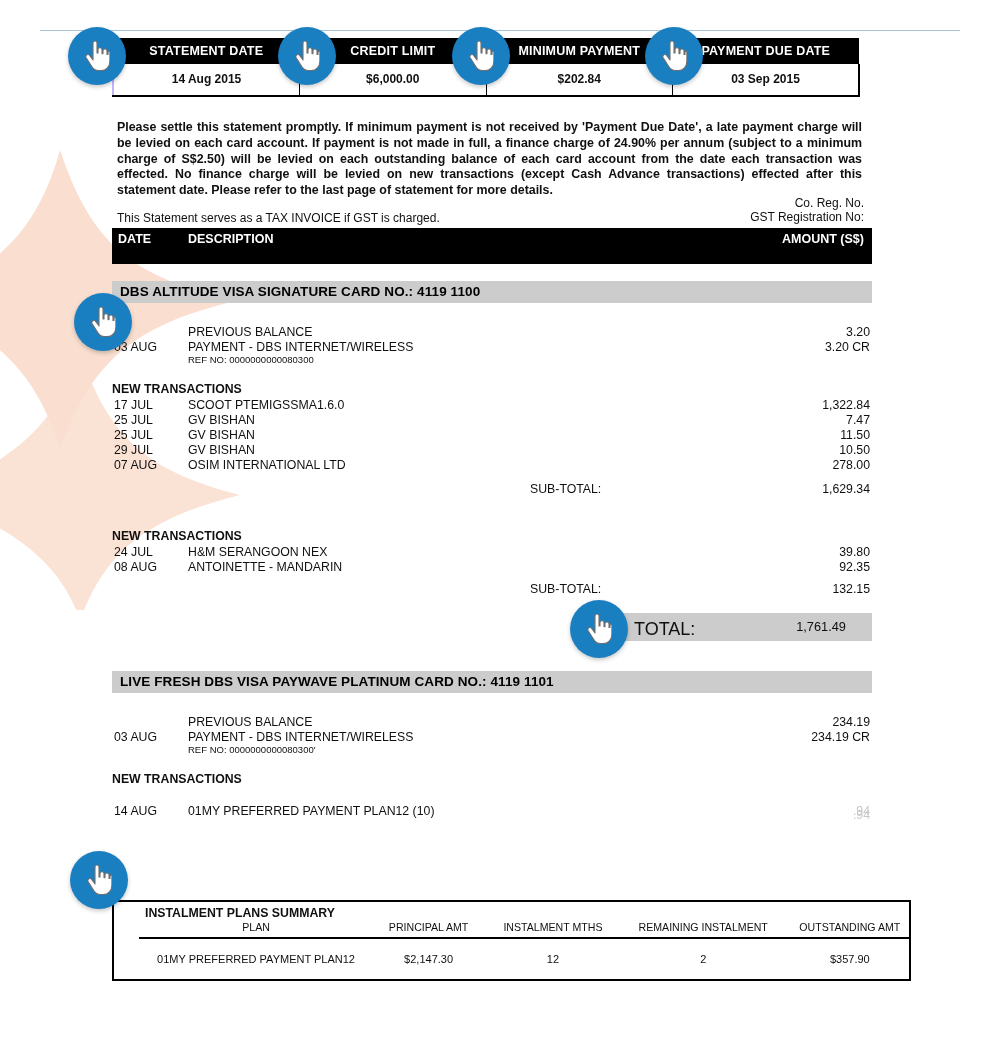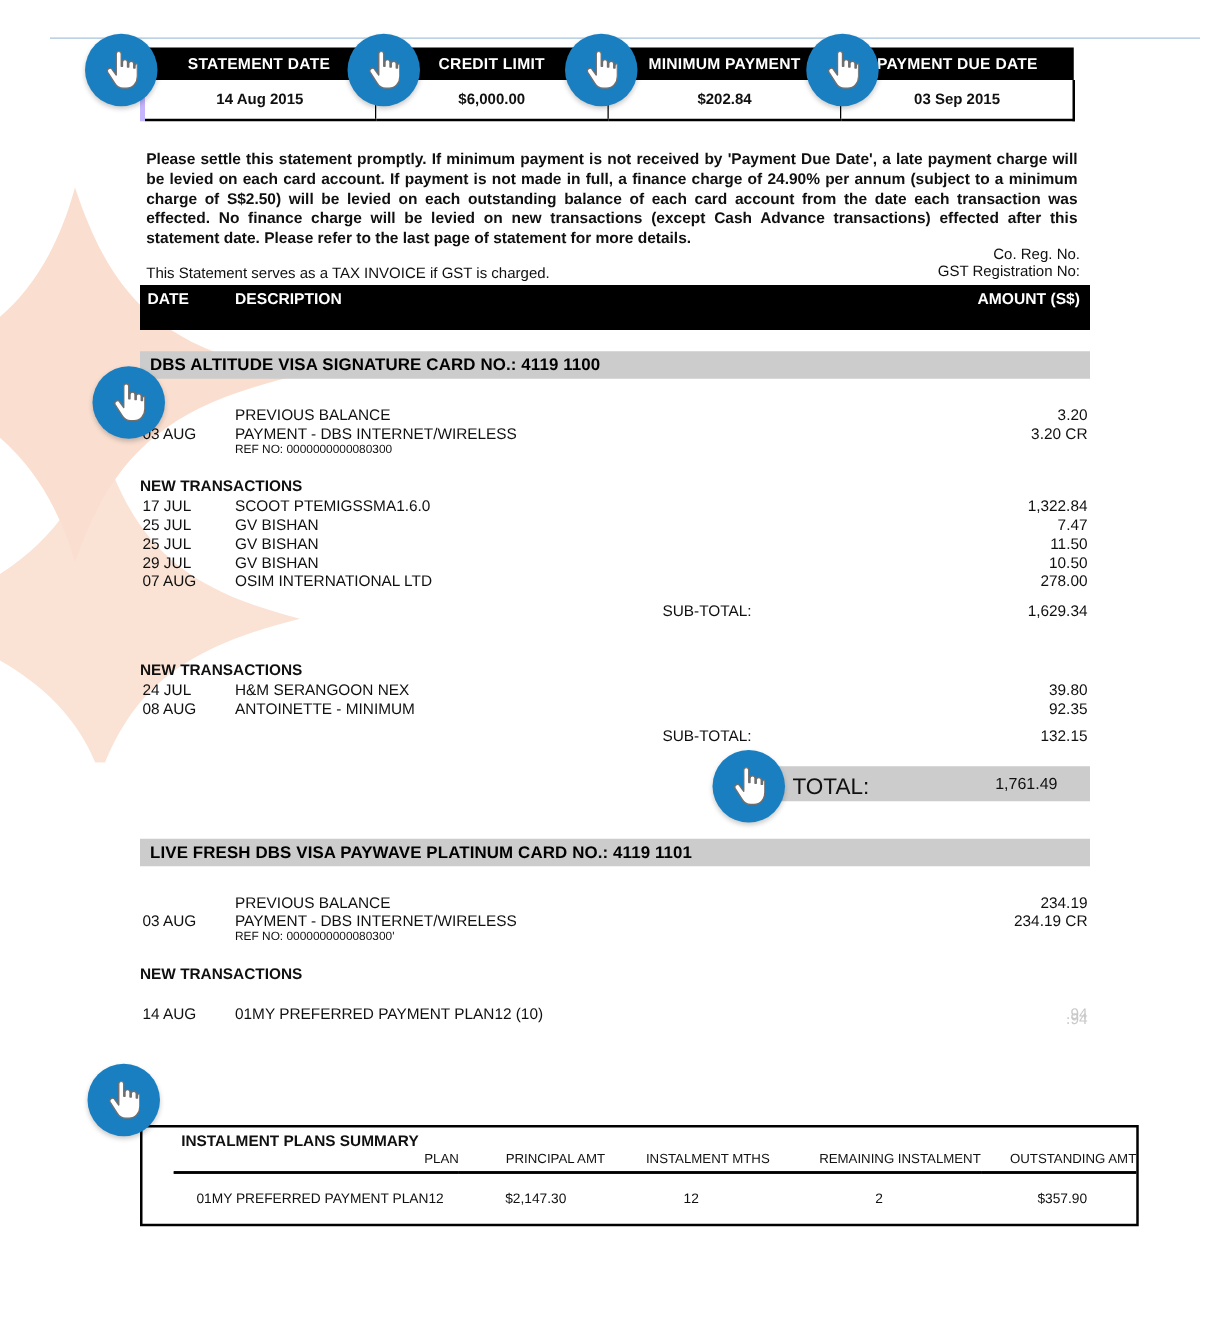--- a/index.html
+++ b/index.html
@@ -69,21 +69,21 @@
     background: #ffffff;
     color: #101010;
     font-size: 12px;
     font-weight: bold;
     text-align: center;
     padding: 8px 4px 9px 4px;
     border-left: 1px solid #000;
     border-right: 1px solid #000;
     border-bottom: 2px solid #000;
   }
-  #summary-table td:first-child { border-left: 4px solid #c4b5fd; }
+  #summary-table td:first-child { border-left: 2px solid #c4b5fd; }
   #summary-table td:last-child  { border-right: 2px solid #000; }
 
   
   #notice {
     position: absolute;
     left: 117px;
     top: 108px;
     width: 745px;
     font-size: 12.4px;
     font-weight: bold;
@@ -223,21 +223,21 @@
     padding: 4px 0 0 6px;
   }
   #inst-table {
     width: 100%;
     border-collapse: collapse;
     table-layout: fixed;
   }
   #inst-table th {
     font-size: 10.6px;
     font-weight: normal;
-    text-align: right;
+    text-align: center;
     color: #101010;
     padding: 1px 0 4px 6px;
     border-bottom: 2px solid #000;
   }
   #inst-table td {
     font-size: 11px;
     text-align: center;
     color: #101010;
     padding: 14px 0 14px 6px;
   }
@@ -355,21 +355,21 @@
   </div>
 
   <div class="section-label" style="top:529px">NEW TRANSACTIONS</div>
   <div class="txn" style="top:545px">
     <span class="t-date">24 JUL</span>
     <span class="t-desc">H&amp;M SERANGOON NEX</span>
     <span class="t-amt">39.80</span>
   </div>
   <div class="txn" style="top:560px">
     <span class="t-date">08 AUG</span>
-    <span class="t-desc">ANTOINETTE - MINIMUM</span>
+    <span class="t-desc">ANTOINETTE - MANDARIN</span>
     <span class="t-amt">92.35</span>
   </div>
   <div class="subtotal-row" style="top:582px">
     <span class="st-label">SUB-TOTAL:</span>
     <span class="st-amt">132.15</span>
   </div>
 
   <div id="total-row">
     <div id="total-box"></div>
     <span id="total-label">TOTAL:</span>

